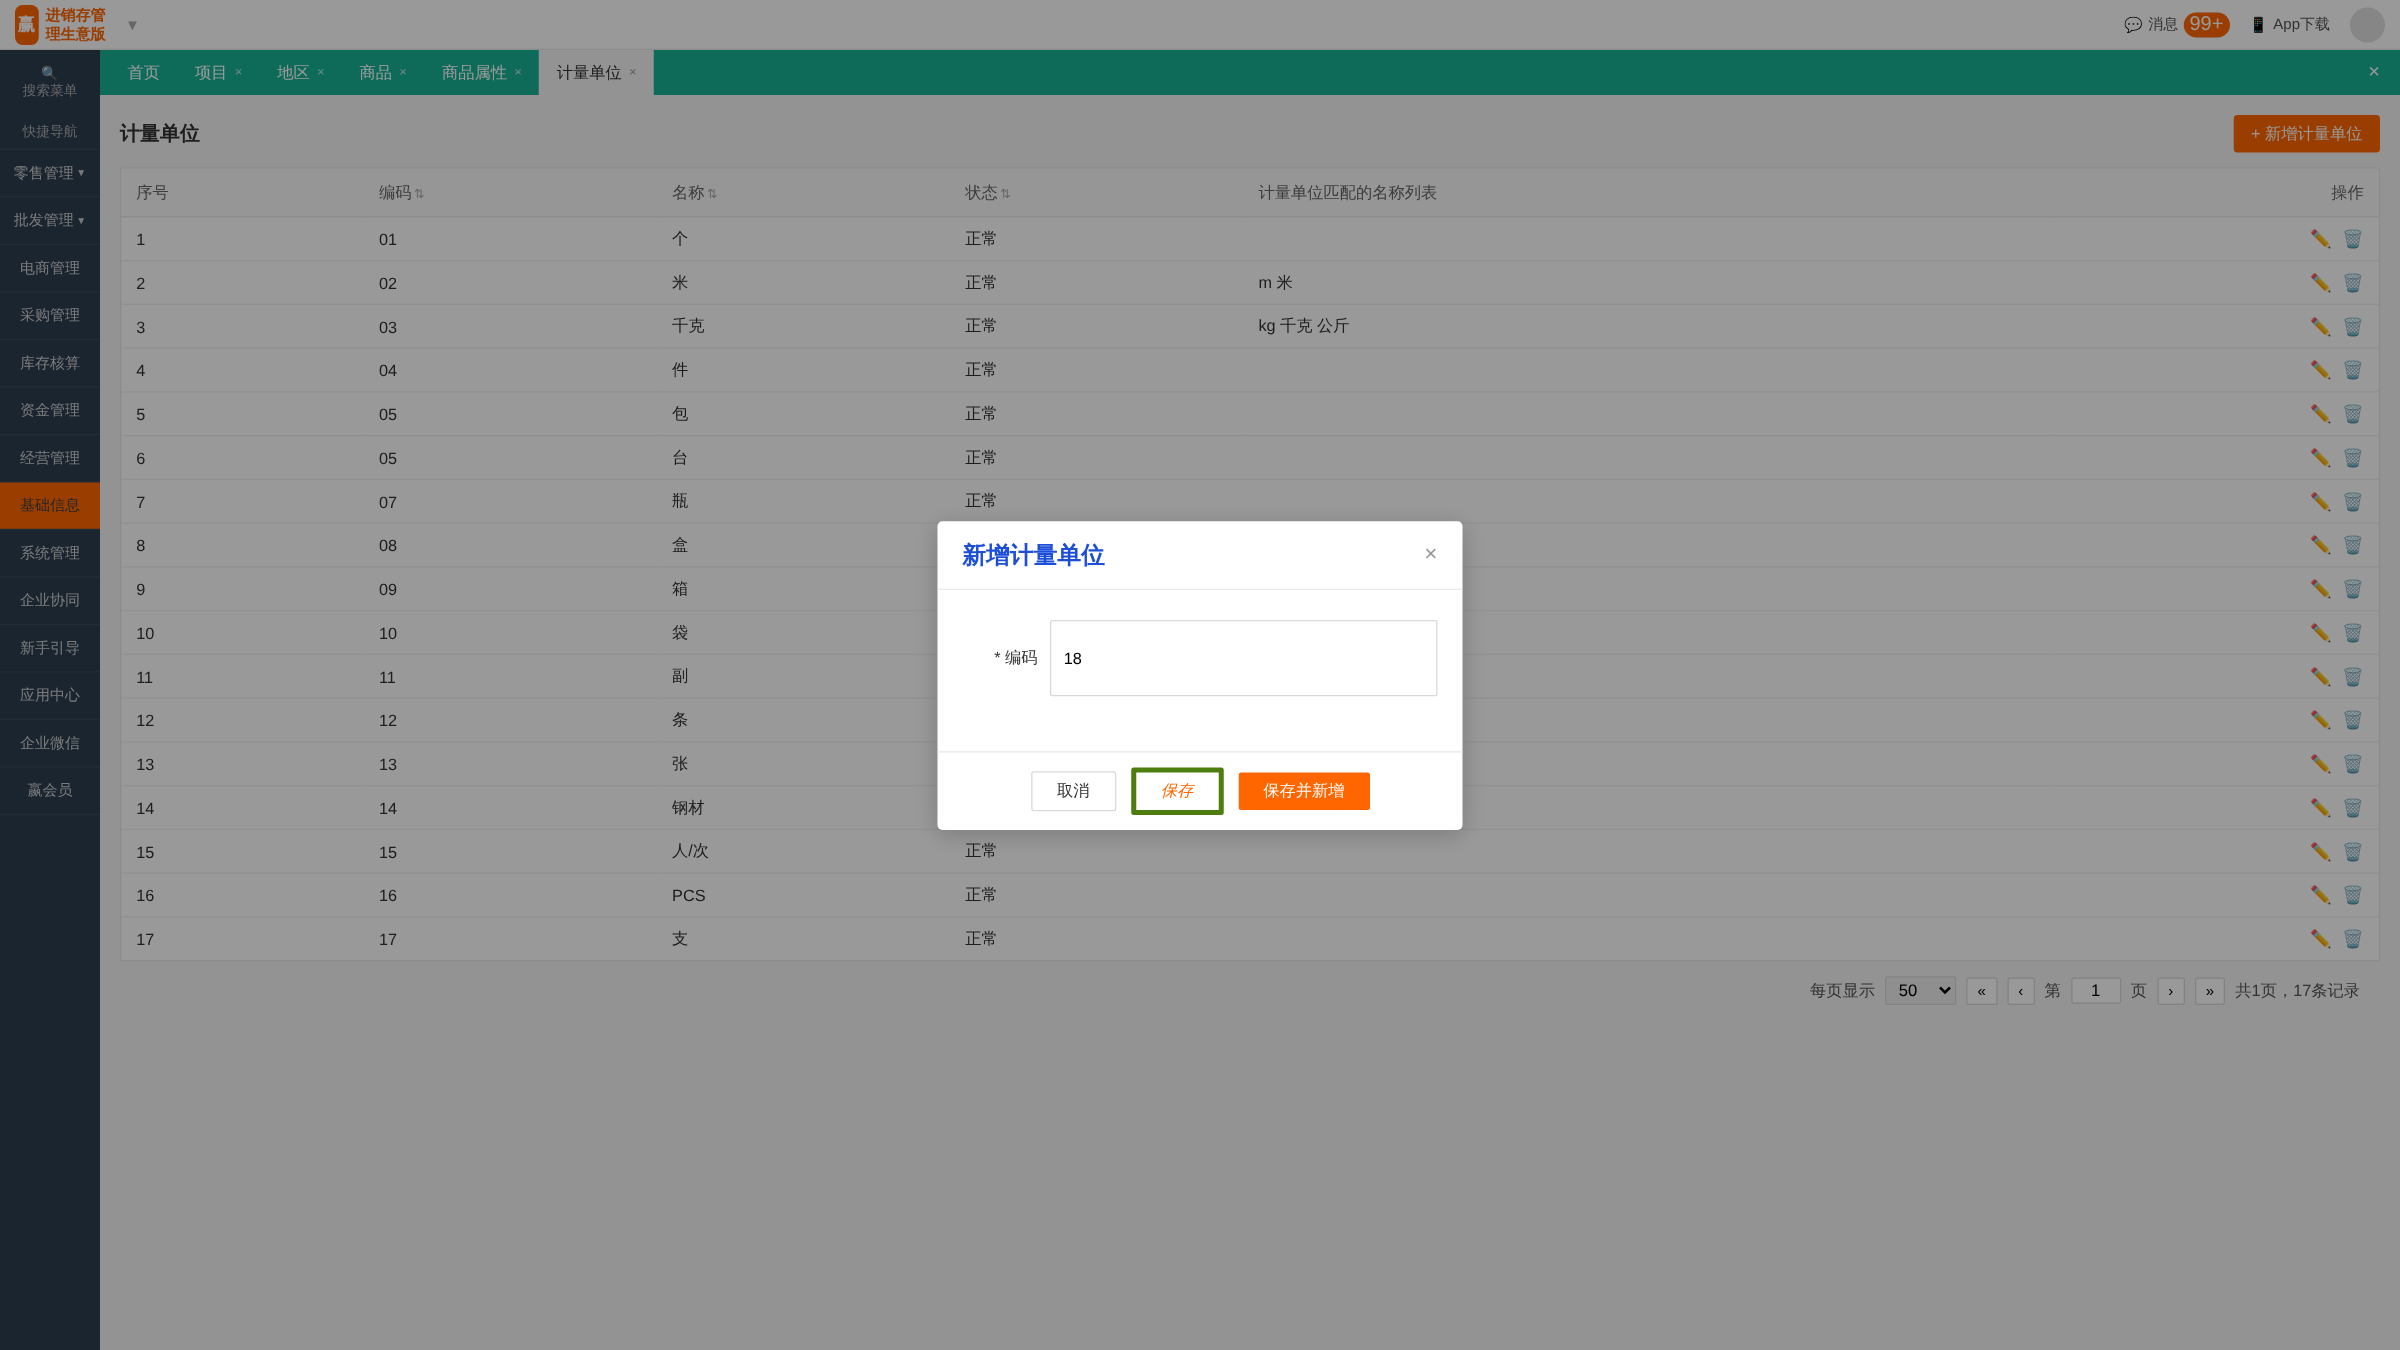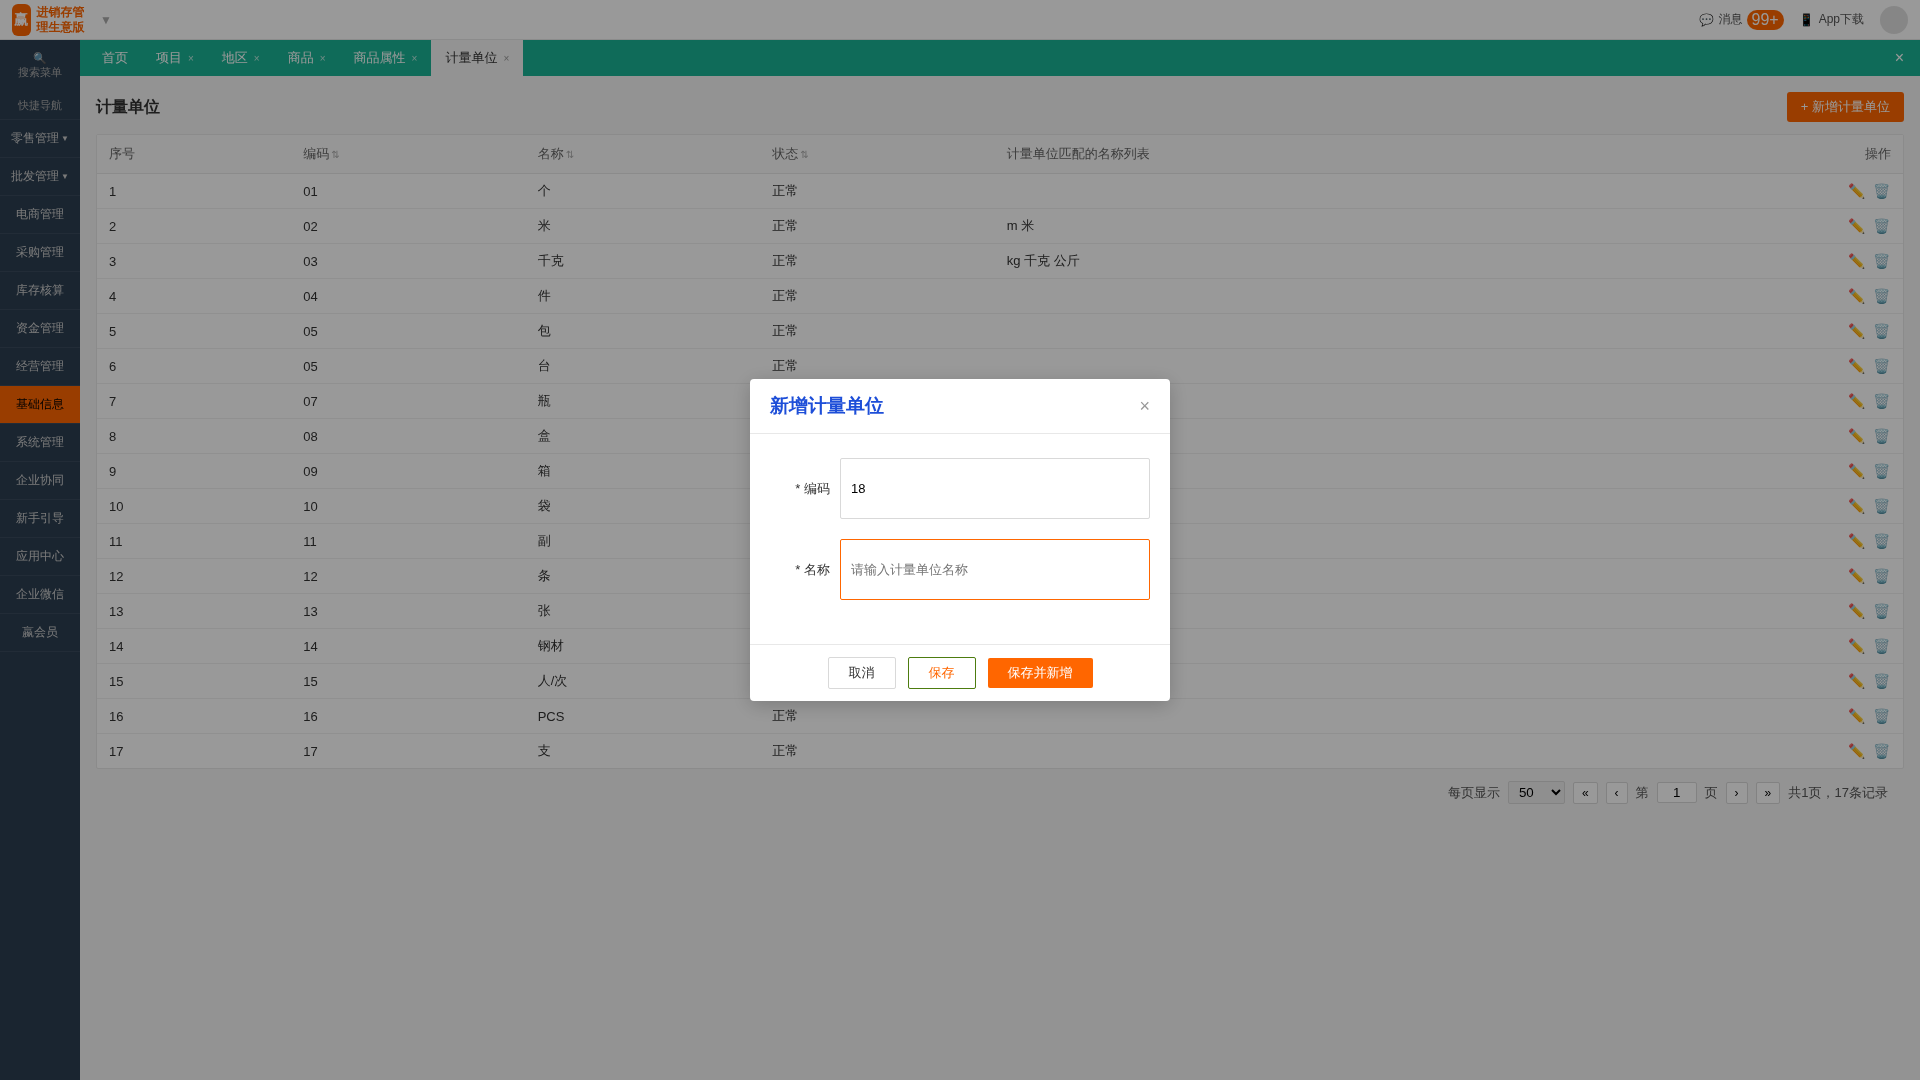--- a/index.html
+++ b/index.html
@@ -19,21 +19,21 @@
 
     
     .main-layout { display: flex; flex: 1; overflow: hidden; }
 
     
     .sidebar { width: 80px; background: #2c3e50; display: flex; flex-direction: column; overflow-y: auto; }
     .sidebar-search { padding: 8px 4px; }
     .sidebar-search-btn { width: 100%; background: transparent; border: none; color: #aaa; font-size: 11px; cursor: pointer; padding: 4px; text-align: center; }
     .sidebar-nav-btn { width: 100%; background: transparent; border: none; color: #aaa; font-size: 11px; cursor: pointer; padding: 6px 4px; text-align: center; border-bottom: 1px solid #3a4a5c; }
     .sidebar-item { width: 100%; padding: 10px 4px; text-align: center; color: #ccc; font-size: 12px; cursor: pointer; border-bottom: 1px solid #3a4a5c; }
-    .sidebar-item.active { background: #f60; color: #000000; }
+    .sidebar-item.active { background: #f60; color: #404040; }
     .sidebar-item-with-arrow { display: flex; align-items: center; justify-content: center; gap: 2px; }
     .arrow-down { font-size: 8px; }
 
     
     .content-area { flex: 1; display: flex; flex-direction: column; overflow: hidden; }
 
     
     .tab-bar { height: 36px; background: #1ab394; display: flex; align-items: center; padding: 0 8px; gap: 0; }
     .tab { height: 36px; display: flex; align-items: center; padding: 0 14px; font-size: 13px; color: #fff; cursor: pointer; position: relative; gap: 6px; }
     .tab.active { background: #f5f5f5; color: #333; }
@@ -74,21 +74,21 @@
     .modal-header { padding: 14px 20px; border-bottom: 1px solid #e8e8e8; display: flex; align-items: center; justify-content: space-between; }
     .modal-title { font-size: 19px; font-weight: bold; color: #1d4ed8; }
     .modal-close { background: none; border: none; font-size: 18px; color: #999; cursor: pointer; }
     .modal-body { padding: 24px 20px; }
     .form-row { display: flex; align-items: center; margin-bottom: 20px; gap: 10px; }
     .form-label { width: 60px; text-align: right; font-size: 13px; color: #333; flex-shrink: 0; }
     .form-input { flex: 1; padding: 22px 10px; border: 1px solid #d9d9d9; border-radius: 2px; font-size: 13px; outline: none; }
     .form-input.orange-border { border-color: #f60; }
     .modal-footer { padding: 12px 20px; display: flex; align-items: center; justify-content: center; gap: 12px; border-top: 1px solid #e8e8e8; }
     .btn-cancel { padding: 6px 20px; border: 1px solid #d9d9d9; background: #fff; border-radius: 2px; cursor: pointer; font-size: 13px; color: #333; }
-    .btn-save { padding: 6px 20px; border: 1px solid #4d7c0f; background: #fff; color: #f60; border-radius: 2px; cursor: pointer; font-size: 13px; }
+    .btn-save { padding: 6px 20px; border: 4px solid #4d7c0f; background: #fff; color: #f60; border-radius: 2px; cursor: pointer; font-size: 13px; font-style: italic; }
     .btn-save-new { padding: 6px 20px; border: none; background: #f60; color: #fff; border-radius: 2px; cursor: pointer; font-size: 13px; }
   </style>
 </head>
 <body>
 
 <div class="app-container">
 
   <div class="top-bar">
     <div class="top-bar-left">
       <div class="logo-area">
@@ -474,24 +474,20 @@
     <div class="modal">
       <div class="modal-header">
         <span class="modal-title">新增计量单位</span>
         <button class="modal-close">×</button>
       </div>
       <div class="modal-body">
         <div class="form-row">
           <label class="form-label">* 编码</label>
           <input class="form-input" type="text" value="18" style="">
         </div>
-        <div class="form-row">
-          <label class="form-label">* 名称</label>
-          <input class="form-input orange-border" type="text" placeholder="请输入计量单位名称" style="">
-        </div>
       </div>
       <div class="modal-footer">
         <button class="btn-cancel">取消</button>
         <button class="btn-save">保存</button>
         <button class="btn-save-new">保存并新增</button>
       </div>
     </div>
   </div>
 </div>
 

